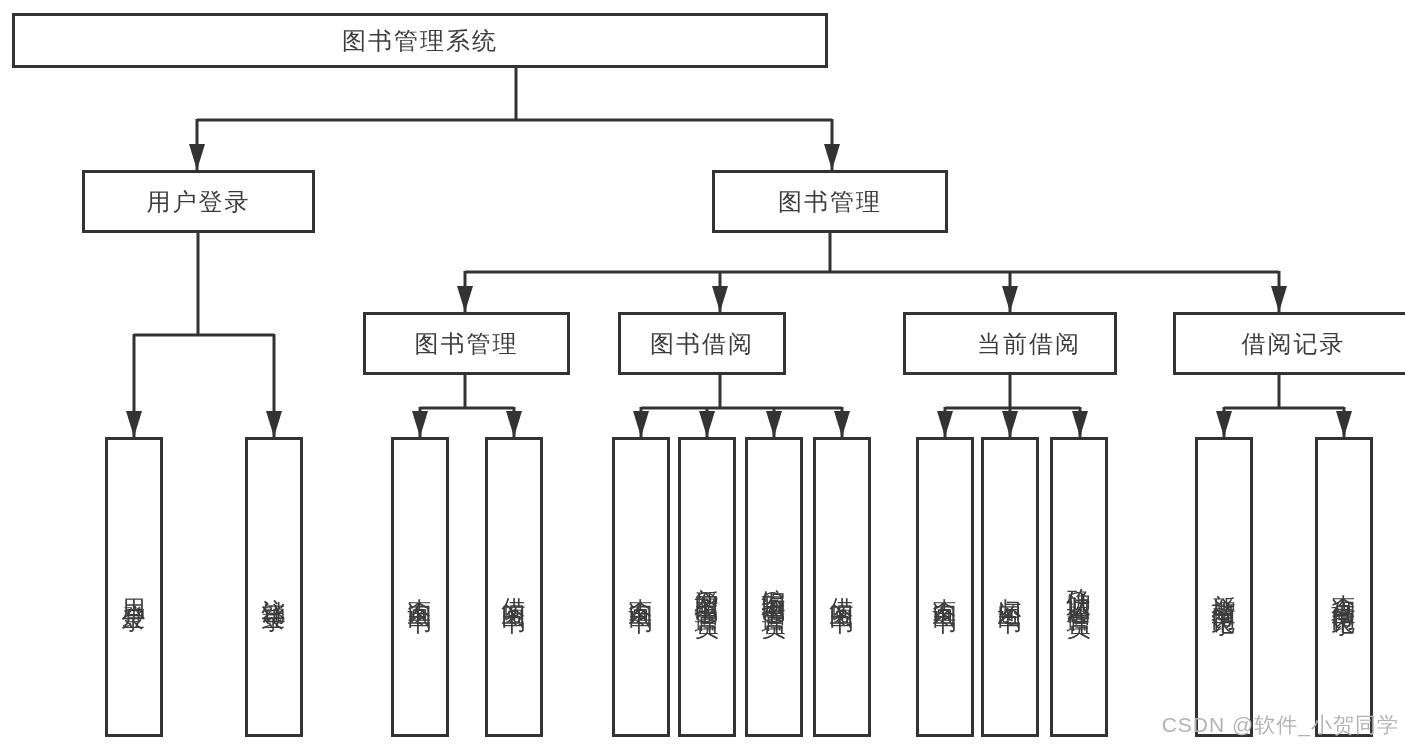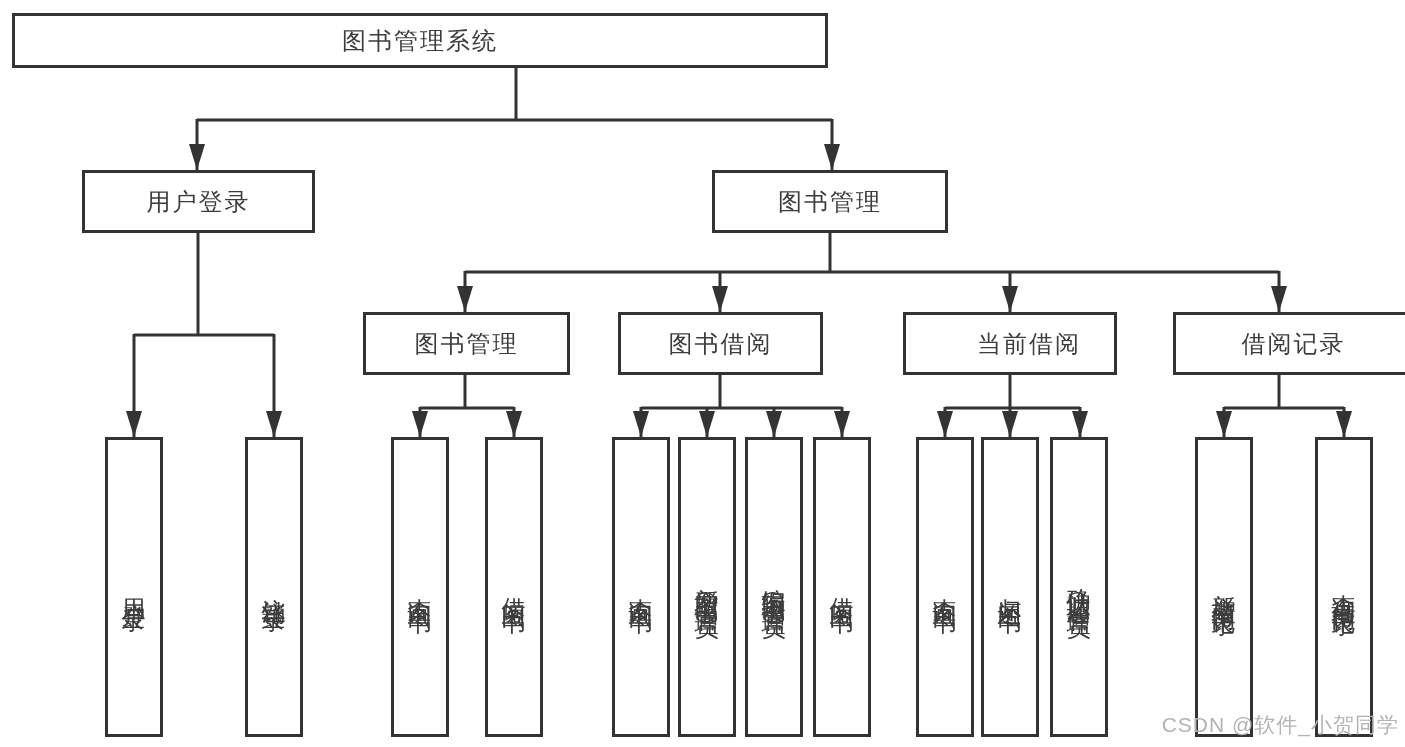--- a/index.html
+++ b/index.html
@@ -112,21 +112,21 @@
   <div class="box lvl" style="left:82px;top:170px;width:233px;">
     <span>用户登录</span>
   </div>
   <div class="box lvl" style="left:712px;top:170px;width:236px;">
     <span>图书管理</span>
   </div>
 
   <div class="box lvl" style="left:363px;top:312px;width:207px;">
     <span>图书管理</span>
   </div>
-  <div class="box lvl" style="left:618px;top:312px;width:205px;">
+  <div class="box lvl" style="left:618px;top:312px;width:168px;">
     <span>图书借阅</span>
   </div>
   <div class="box lvl" style="left:903px;top:312px;width:214px;padding-left:38px;">
     <span>当前借阅</span>
   </div>
   <div class="box lvl" style="left:1173px;top:312px;width:241px;">
     <span>借阅记录</span>
   </div>
 
   <div class="leaf" style="left:105px;">

